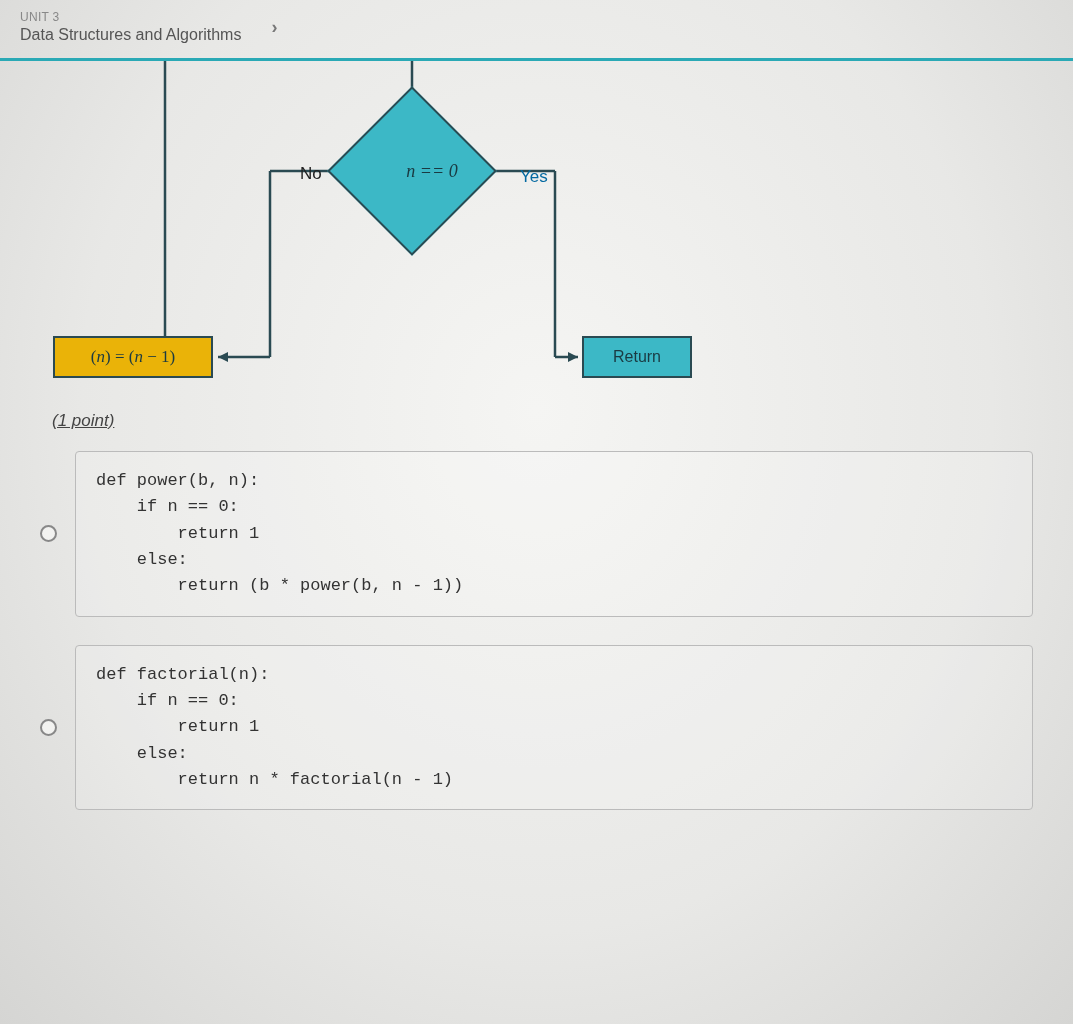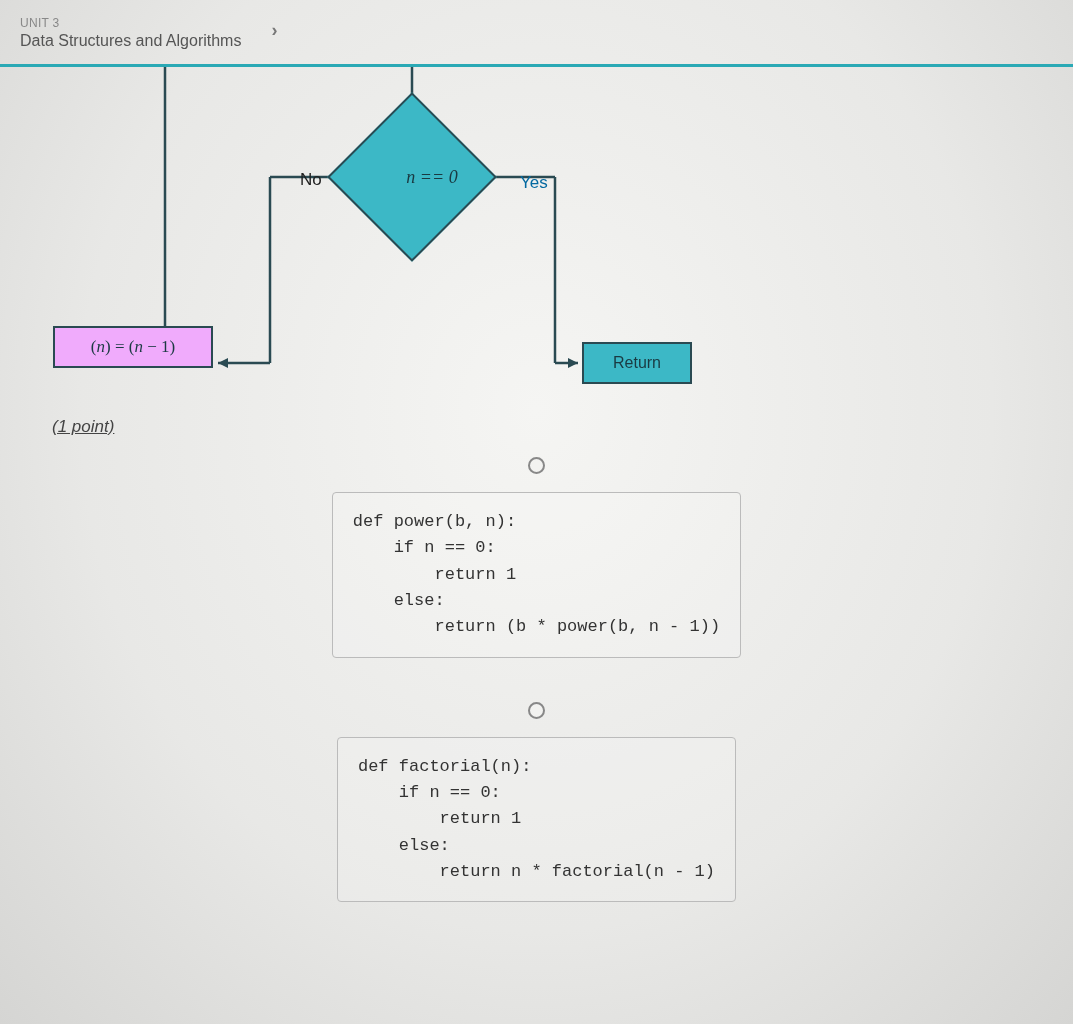--- a/index.html
+++ b/index.html
@@ -12,21 +12,21 @@
   color: #5a5a5a;
 }
 .breadcrumb {
   display: flex;
   align-items: center;
   padding: 10px 20px 14px 20px;
   gap: 30px;
   border-bottom: 3px solid #2aa9b5;
 }
 .crumb { display: flex; flex-direction: column; gap: 2px; }
-.crumb-top { font-size: 12px; color: #888; letter-spacing: 0.3px; margin-top: 6px; }
+.crumb-top { font-size: 12px; color: #888; letter-spacing: 0.3px; }
 .crumb-bottom { font-size: 16px; color: #555; }
 .chev { font-size: 18px; color: #777; font-weight: bold; }
 
 .flowchart {
   position: relative;
   height: 320px;
   width: 100%;
 }
 .diamond {
   position: absolute;
@@ -49,23 +49,23 @@
 .label-no {
   position: absolute; left: 300px; top: 103px;
   font-size: 17px; color: #222; text-align: right;
 }
 .label-yes {
   position: absolute; left: 520px; top: 106px;
   font-size: 17px; color: #0369a1;
 }
 .box-left {
   position: absolute;
-  left: 53px; top: 259px;
+  left: 53px; top: 275px;
   width: 160px; height: 42px;
-  background: #f0abfc;
+  background: #eab308;
   border: 2px solid #2a4a52;
   display: flex; align-items: center; justify-content: center;
   font-family: Georgia, serif;
   font-size: 17px; color: #1a3a42;
 }
 .box-right {
   position: absolute;
   left: 582px; top: 275px;
   width: 110px; height: 42px;
   background: #3cb8c6;
@@ -81,22 +81,21 @@
   color: #444;
   padding: 30px 0 0 52px;
   text-decoration: underline;
 }
 
 .options { padding: 20px 40px 0 40px; }
 .option-row {
   display: flex;
   align-items: center;
   gap: 18px;
-  margin-bottom: 44px;
-  flex-direction: column;
+  margin-bottom: 28px;
 }
 .radio {
   width: 17px; height: 17px;
   border: 2px solid #888;
   border-radius: 50%;
   flex-shrink: 0;
   background: #f2f2f0;
 }
 .codebox {
   flex: 1;

